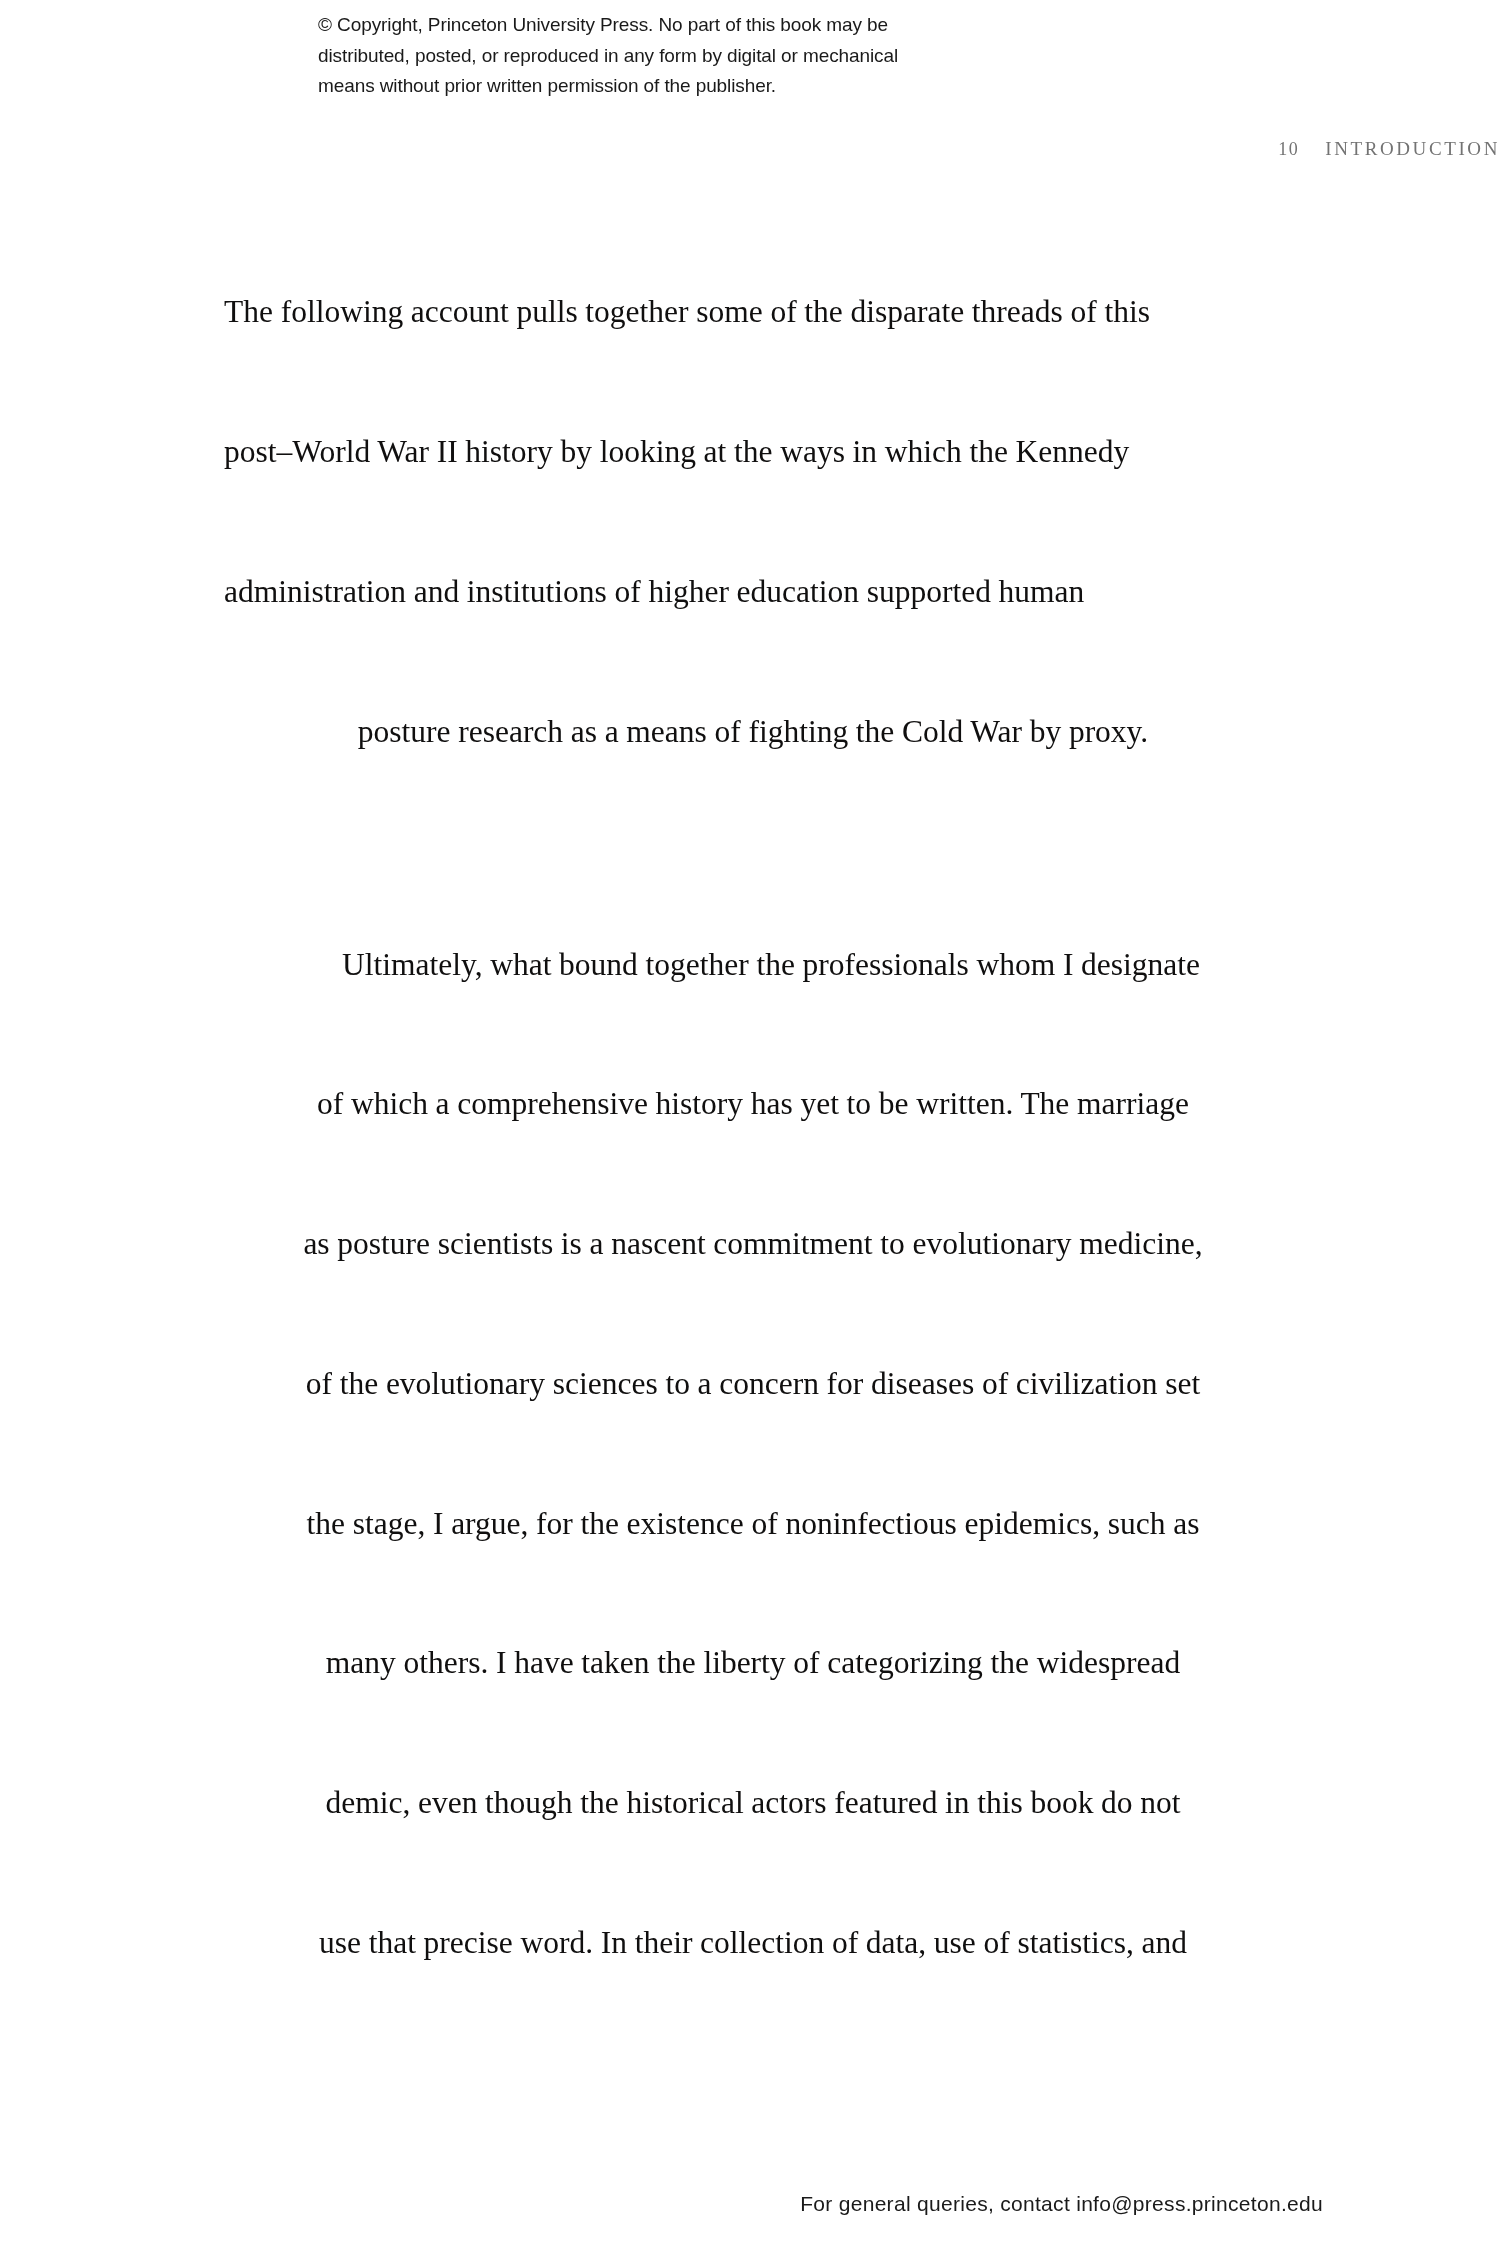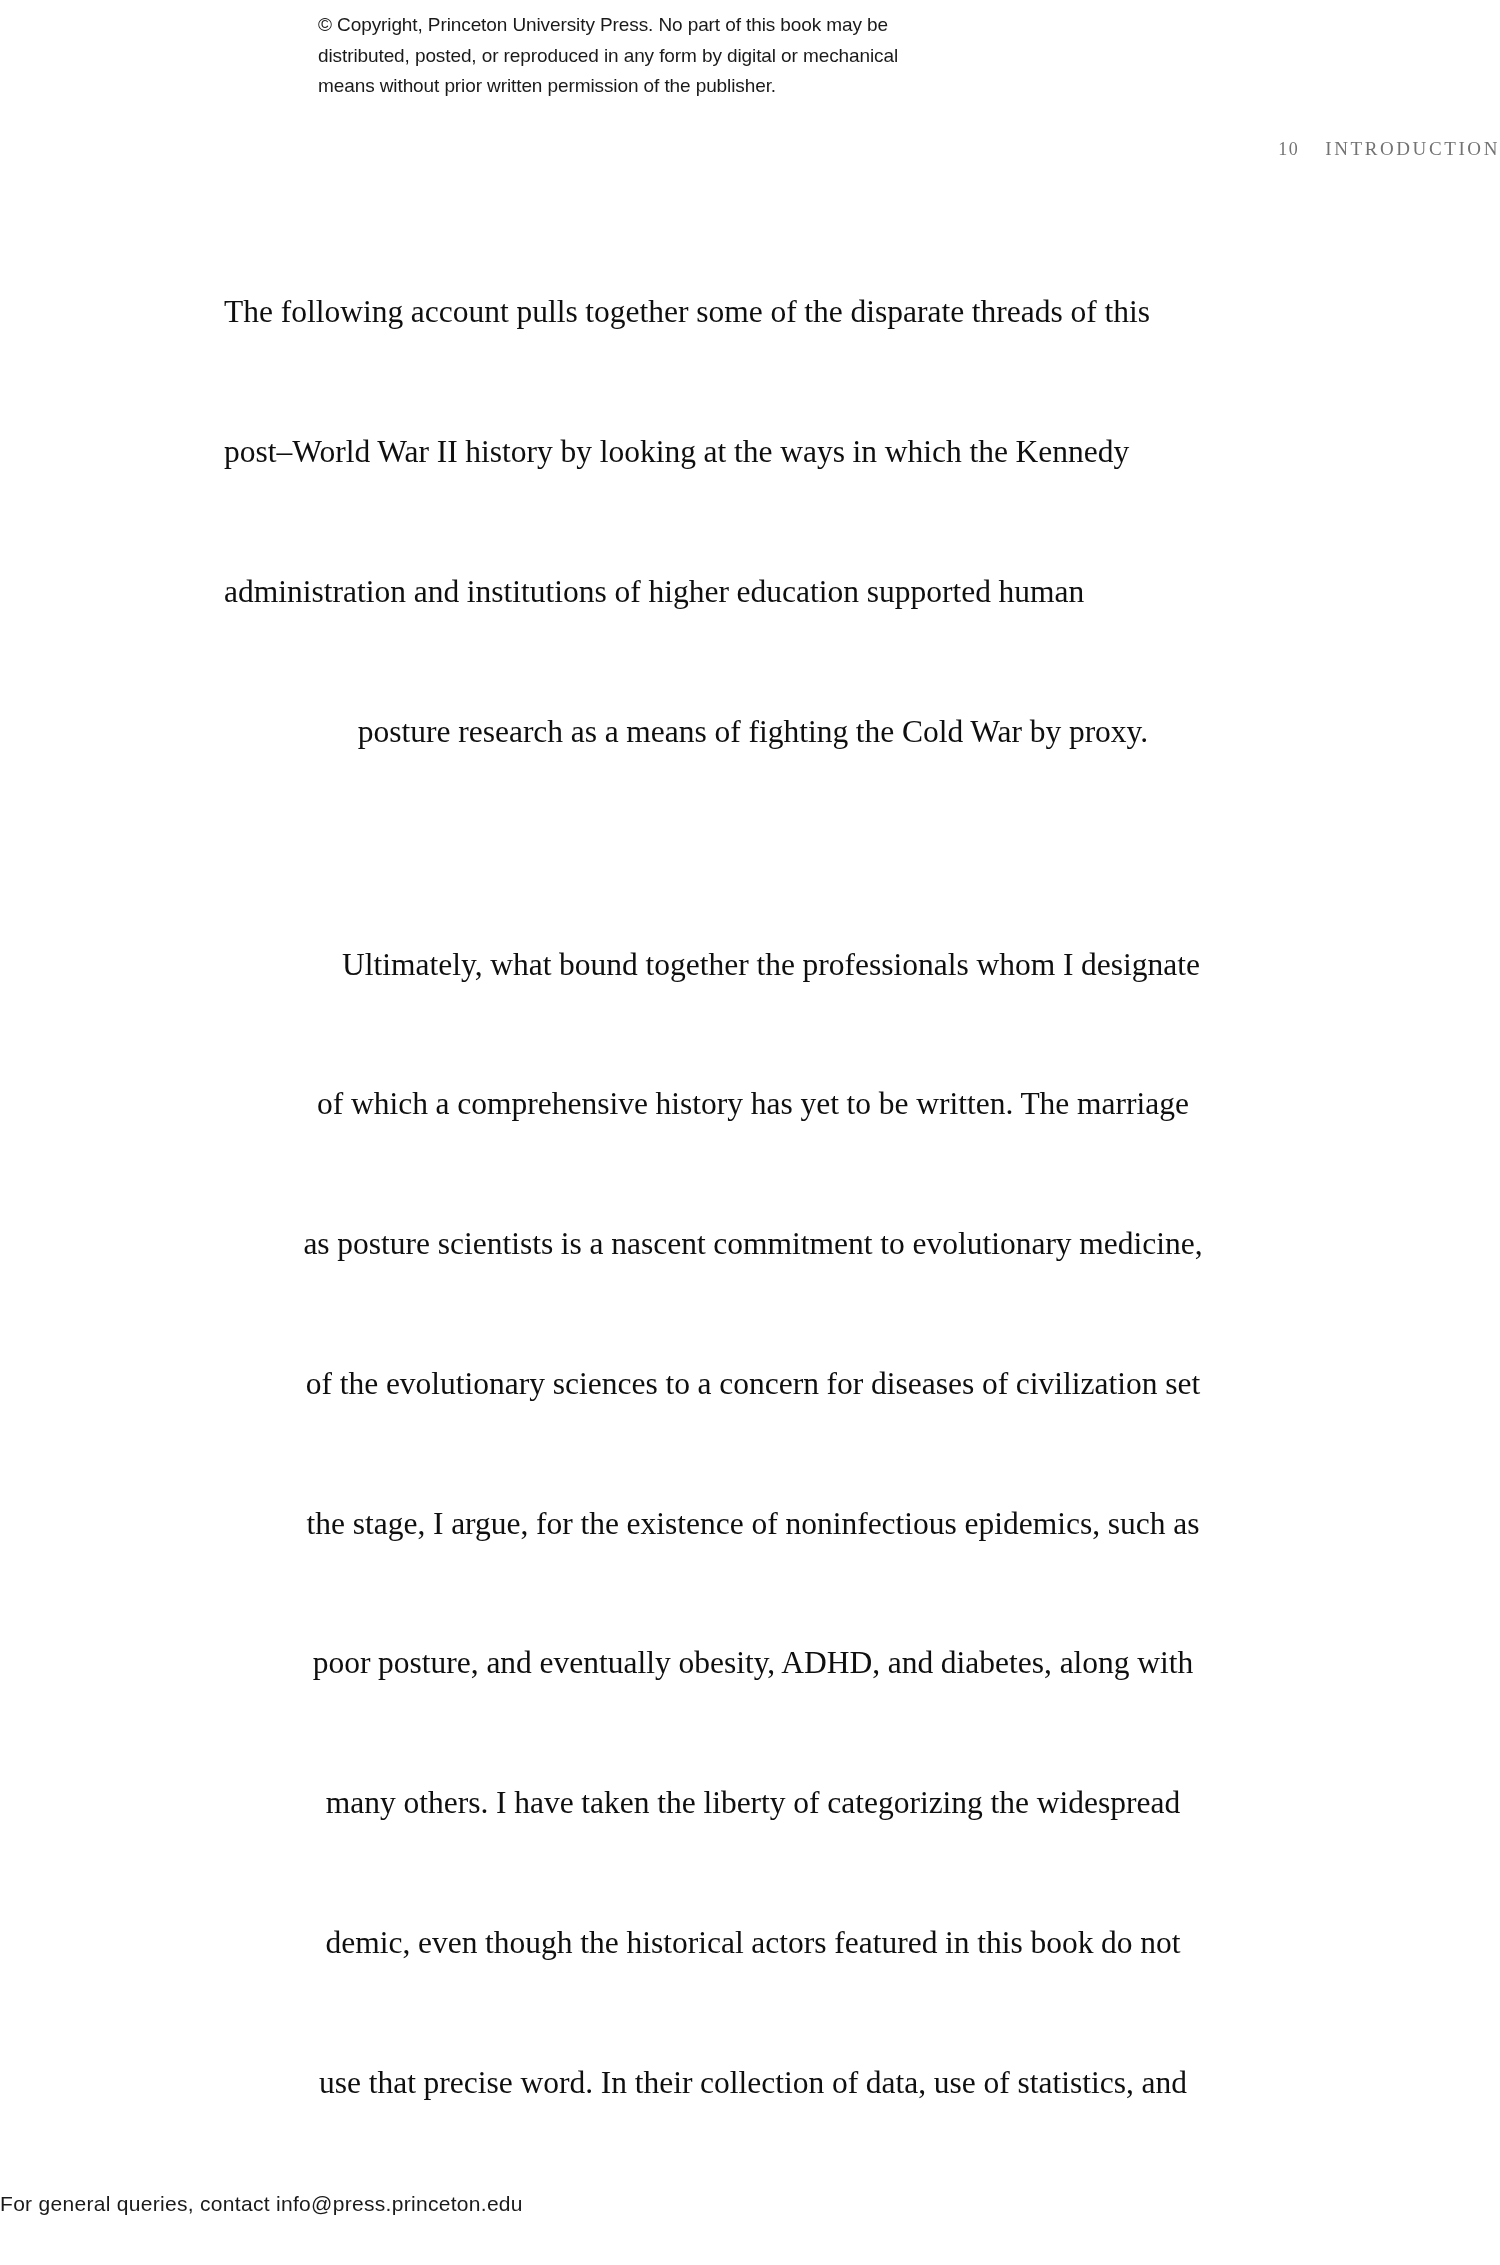--- a/index.html
+++ b/index.html
@@ -74,21 +74,21 @@
   }
   .para .line.justified > span { white-space: pre; }
   .indent { display: inline-block; width: 36px; }
 
   
   .footer-queries {
     position: absolute;
     left: 0;
     top: 2192px;
     width: 1323px;
-    text-align: left;
+    text-align: right;
     font-family: "Liberation Sans", "DejaVu Sans", sans-serif;
     font-size: 21px;
     color: #1a1a1a;
     letter-spacing: 0.3px;
   }
 </style>
 </head>
 <body>
 
 <div class="copyright-notice">
@@ -109,21 +109,20 @@
     <span class="line justified"><span>administration and institutions of higher education supported human</span></span>
     <span class="line">posture research as a means of fighting the Cold War by proxy.</span>
   </p>
 
   <p class="para">
     <span class="line"><span class="indent"></span><span>Ultimately, what bound together the professionals whom I designate</span></span>
     <span class="line">of which a comprehensive history has yet to be written. The marriage</span>
     <span class="line">as posture scientists is a nascent commitment to evolutionary medicine,</span>
     <span class="line">of the evolutionary sciences to a concern for diseases of civilization set</span>
     <span class="line">the stage, I argue, for the existence of noninfectious epidemics, such as</span>
-    <span class="line">poor posture, and eventually obesity, ADHD, and diabetes, along with</span>
     <span class="line">many others. I have taken the liberty of categorizing the widespread</span>
     <span class="line">demic, even though the historical actors featured in this book do not</span>
     <span class="line">use that precise word. In their collection of data, use of statistics, and</span>
     
     
     
   </p>
 
 </div>
 

